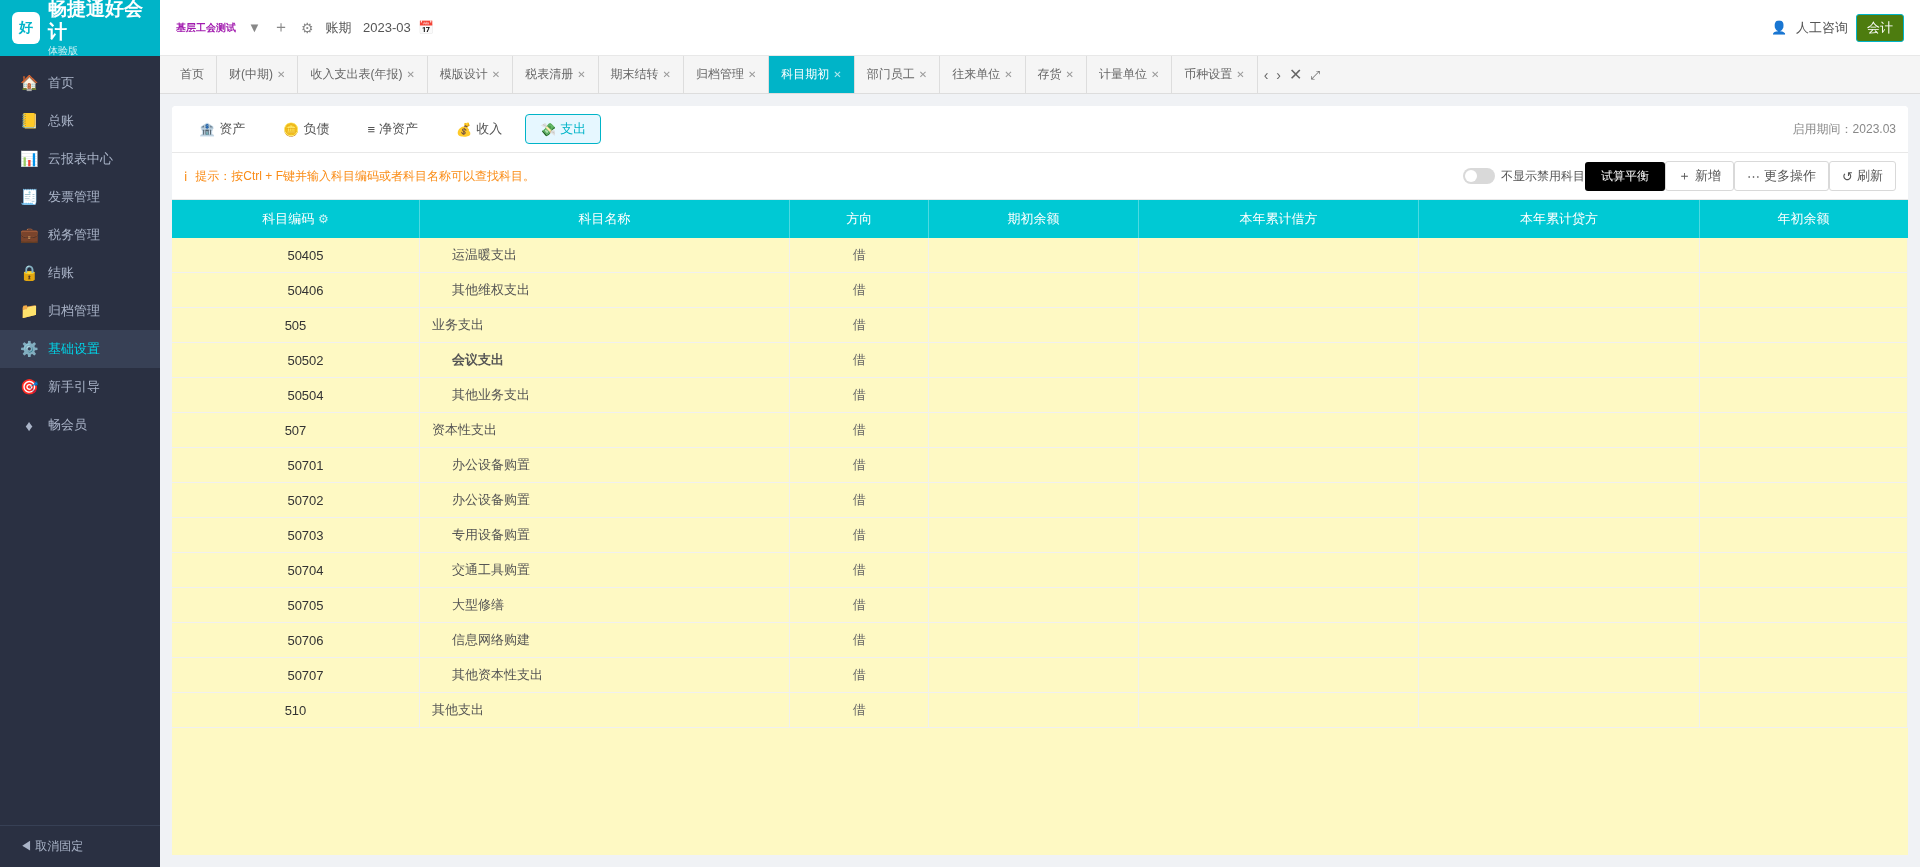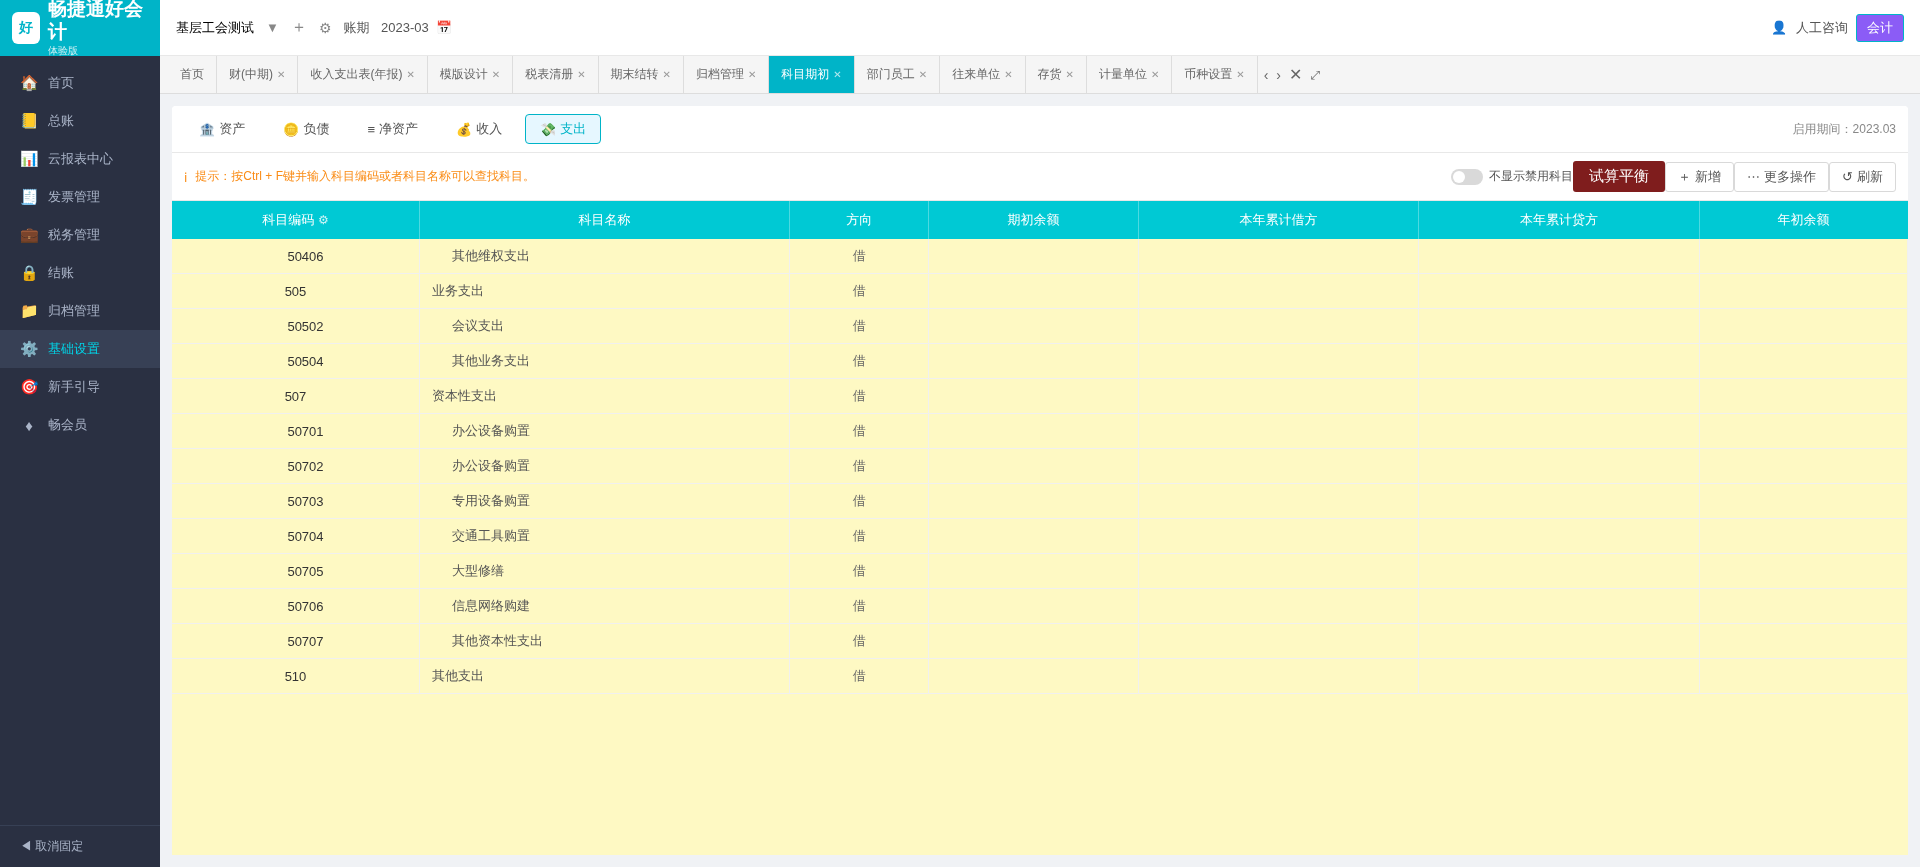--- a/index.html
+++ b/index.html
@@ -51,27 +51,27 @@
 
     
     .topbar {
       background: white;
       height: 56px;
       display: flex; align-items: center;
       padding: 0 16px;
       border-bottom: 1px solid #e8e8e8;
       gap: 12px;
     }
-    .topbar-title { font-size: 13px; color: #000000; font-weight: 400; }
+    .topbar-title { font-size: 10px; color: #a21caf; font-weight: 700; }
     .topbar-actions { display: flex; align-items: center; gap: 8px; margin-left: auto; }
     .topbar-btn {
       padding: 4px 10px; border: 1px solid #00b4c8; color: #00b4c8;
       background: white; border-radius: 3px; cursor: pointer; font-size: 13px;
     }
-    .topbar-btn.active { background: #8b5cf6; color: white; }
+    .topbar-btn.active { background: #4d7c0f; color: white; }
     .topbar-account { font-size: 13px; color: #555; }
 
     
     .tabbar {
       background: #f5f5f5;
       border-bottom: 1px solid #ddd;
       display: flex; align-items: center;
       padding: 0 8px;
       height: 38px;
       overflow: hidden;
@@ -110,22 +110,22 @@
 
     
     .toolbar {
       background: white;
       padding: 8px 12px;
       display: flex; align-items: center; gap: 8px;
       border-bottom: 1px solid #e8e8e8;
     }
     .toolbar-tip { font-size: 12px; color: #fa8c16; display: flex; align-items: center; gap: 4px; }
     .btn-balance {
-      background: #7f1d1d; color: white; border: none;
-      padding: 6px 16px; border-radius: 3px; cursor: pointer; font-size: 15px;
+      background: #000000; color: white; border: none;
+      padding: 6px 16px; border-radius: 3px; cursor: pointer; font-size: 12px;
       margin-left: auto;
     }
     .btn-add {
       background: white; color: #555; border: 1px solid #d9d9d9;
       padding: 5px 12px; border-radius: 3px; cursor: pointer; font-size: 13px;
       display: flex; align-items: center; gap: 4px;
     }
     .btn-more {
       background: white; color: #555; border: 1px solid #d9d9d9;
       padding: 5px 12px; border-radius: 3px; cursor: pointer; font-size: 13px;
@@ -377,41 +377,50 @@
             </th>
             <th>科目名称</th>
             <th>方向</th>
             <th>期初余额</th>
             <th>本年累计借方</th>
             <th>本年累计贷方</th>
             <th>年初余额</th>
           </tr>
         </thead>
         <tbody id="table-body">
+        <tr>
+              <td class="indent">50405</td>
+              <td style="padding-left: 32px;">运温暖支出</td>
+              <td style="text-align: center;">借</td>
+              <td></td>
+              <td></td>
+              <td></td>
+              <td></td>
+            </tr>
             <tr>
               <td class="indent">50406</td>
               <td style="padding-left: 32px;">其他维权支出</td>
               <td style="text-align: center;">借</td>
               <td></td>
               <td></td>
               <td></td>
               <td></td>
             </tr>
             <tr>
               <td>505</td>
               <td>业务支出</td>
               <td style="text-align: center;">借</td>
               <td></td>
               <td></td>
               <td></td>
               <td></td>
             </tr>
             <tr>
               <td class="indent">50502</td>
-              <td style="padding-left: 32px;">会议支出</td>
+              <td style="padding-left: 32px; font-weight: bold;">会议支出</td>
               <td style="text-align: center;">借</td>
               <td></td>
               <td></td>
               <td></td>
               <td></td>
             </tr>
             <tr>
               <td class="indent">50504</td>
               <td style="padding-left: 32px;">其他业务支出</td>
               <td style="text-align: center;">借</td>

